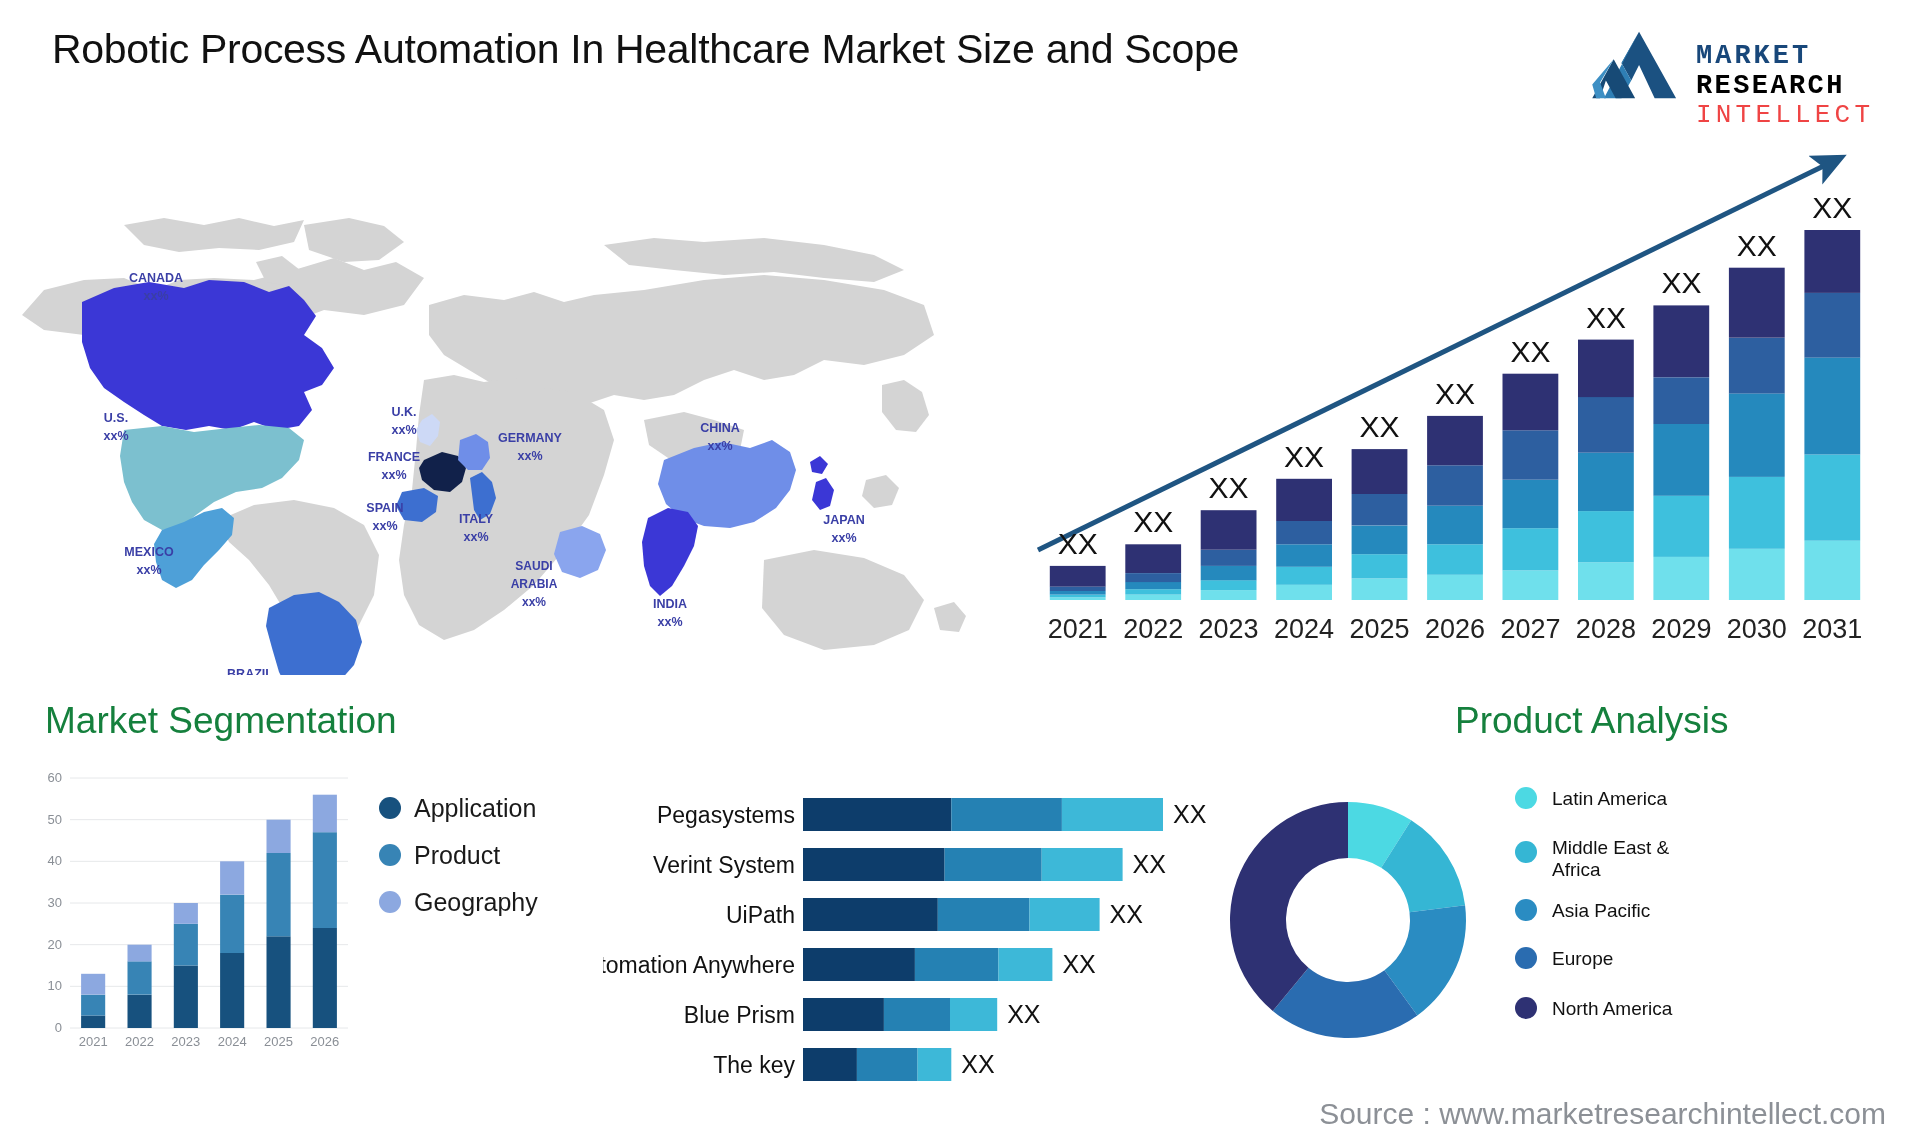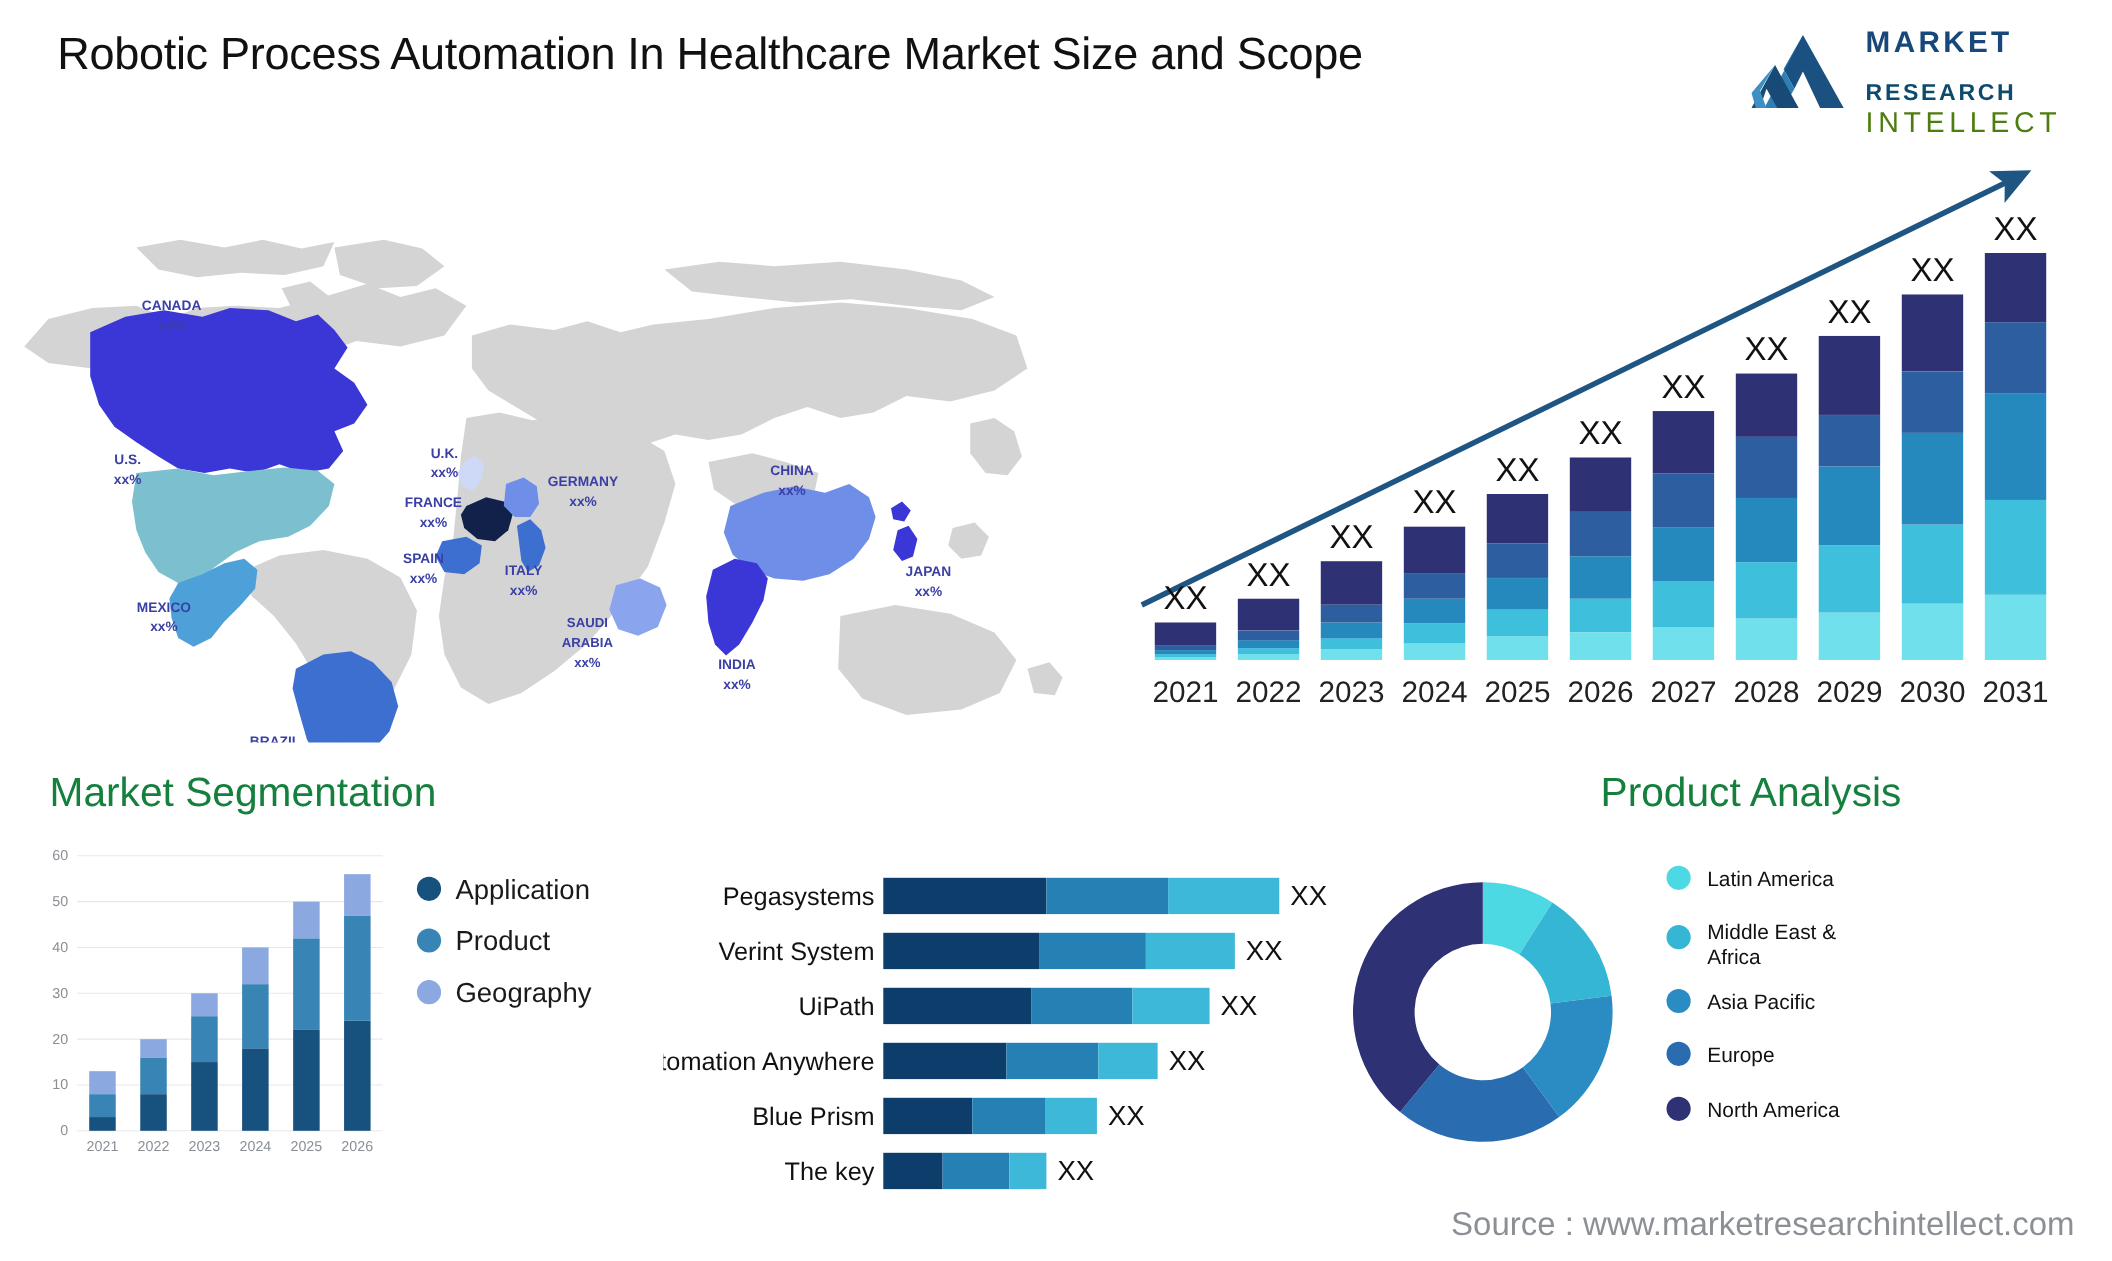--- a/index.html
+++ b/index.html
@@ -8,24 +8,24 @@
   #page { position:relative; width:1920px; height:1146px; background:#fff;padding-left:16px; }
 
   
   .title {
     position:absolute; left:52px; top:22px; width:1380px;
     font-size:41px; line-height:1.32; color:#111; font-weight:400;
     font-family:"Liberation Sans", sans-serif; letter-spacing:-0.3px;
   }
   .logo { position:absolute; right:28px; top:18px; width:300px; height:98px; }
   .logo .mark { position:absolute; left:0; top:8px; width:98px; height:78px; }
-  .logo .words { position:absolute; left:104px; top:5px; }
+  .logo .words { position:absolute; left:104px; top:23px;font-family:Liberation Mono, monospace; }
   .logo .w1 { font-size:27px; font-weight:bold; letter-spacing:3px; color:#18477a; line-height:1.12; }
-  .logo .w2 { font-size:21px; font-weight:bold; letter-spacing:2.4px; color:#0c4a6e; line-height:1.12;margin-top:20px; }
-  .logo .w3 { font-size:26px; font-weight:400; letter-spacing:4.2px; color:#4d7c0f; line-height:1.12; }
+  .logo .w2 { font-size:27px; font-weight:bold; letter-spacing:2.4px; color:#000000; line-height:1.12; }
+  .logo .w3 { font-size:26px; font-weight:400; letter-spacing:4.2px; color:#ef4444; line-height:1.12; }
 
   
   #map-panel { position:absolute; left:4px; top:130px; width:970px; height:545px; }
   #map-panel svg { width:100%; height:100%; display:block; }
   .maplabel { fill:#3a3fa6; font-family:"Liberation Sans", sans-serif; font-weight:bold; font-size:12.5px; text-anchor:middle; }
   .maplabel.small { font-size:12px; }
 
   
   #bars-panel { position:absolute; left:1000px; top:130px; width:910px; height:545px; }
   #bars-panel svg { width:100%; height:100%; display:block; }

